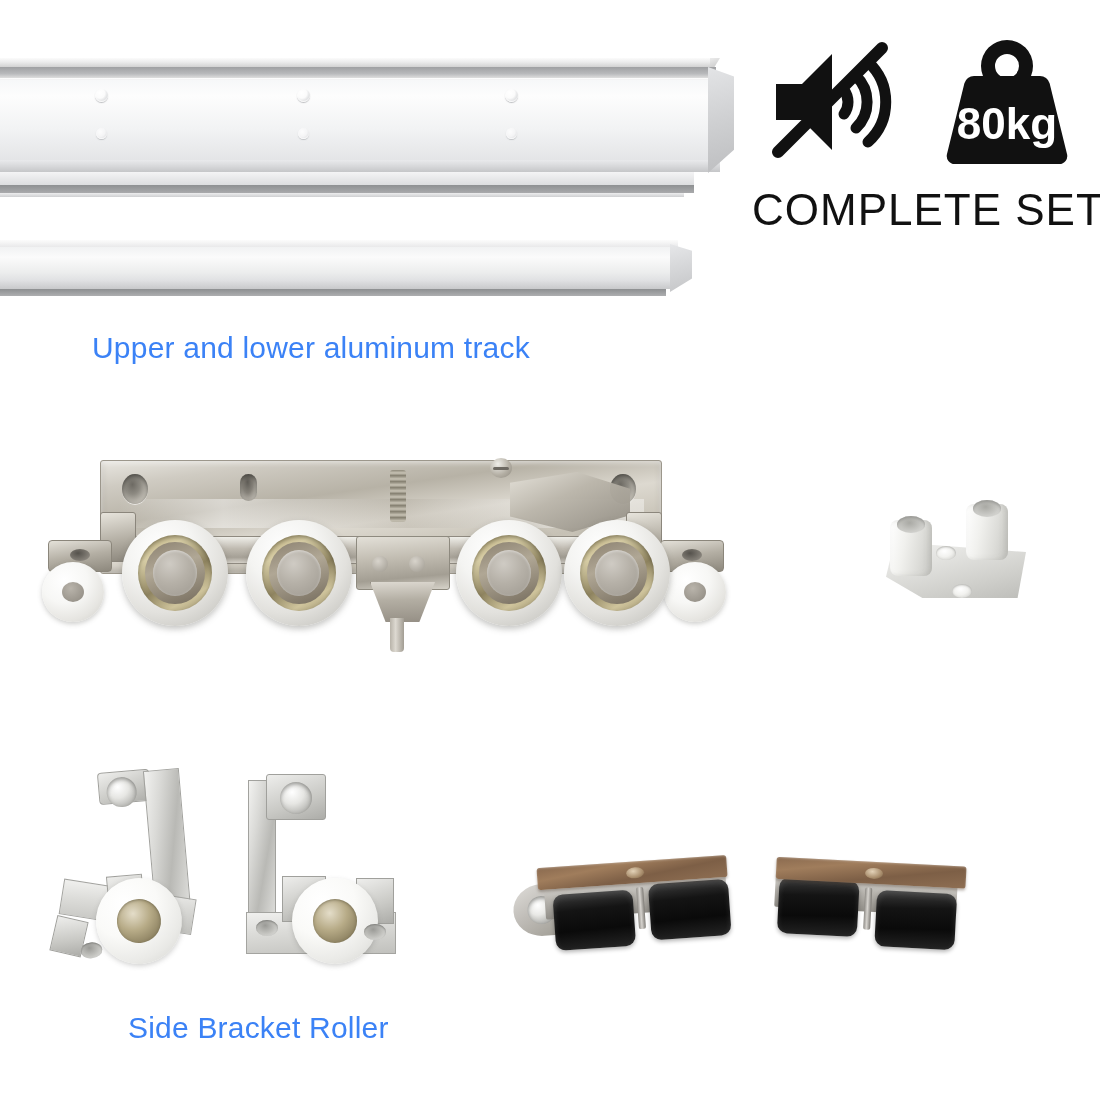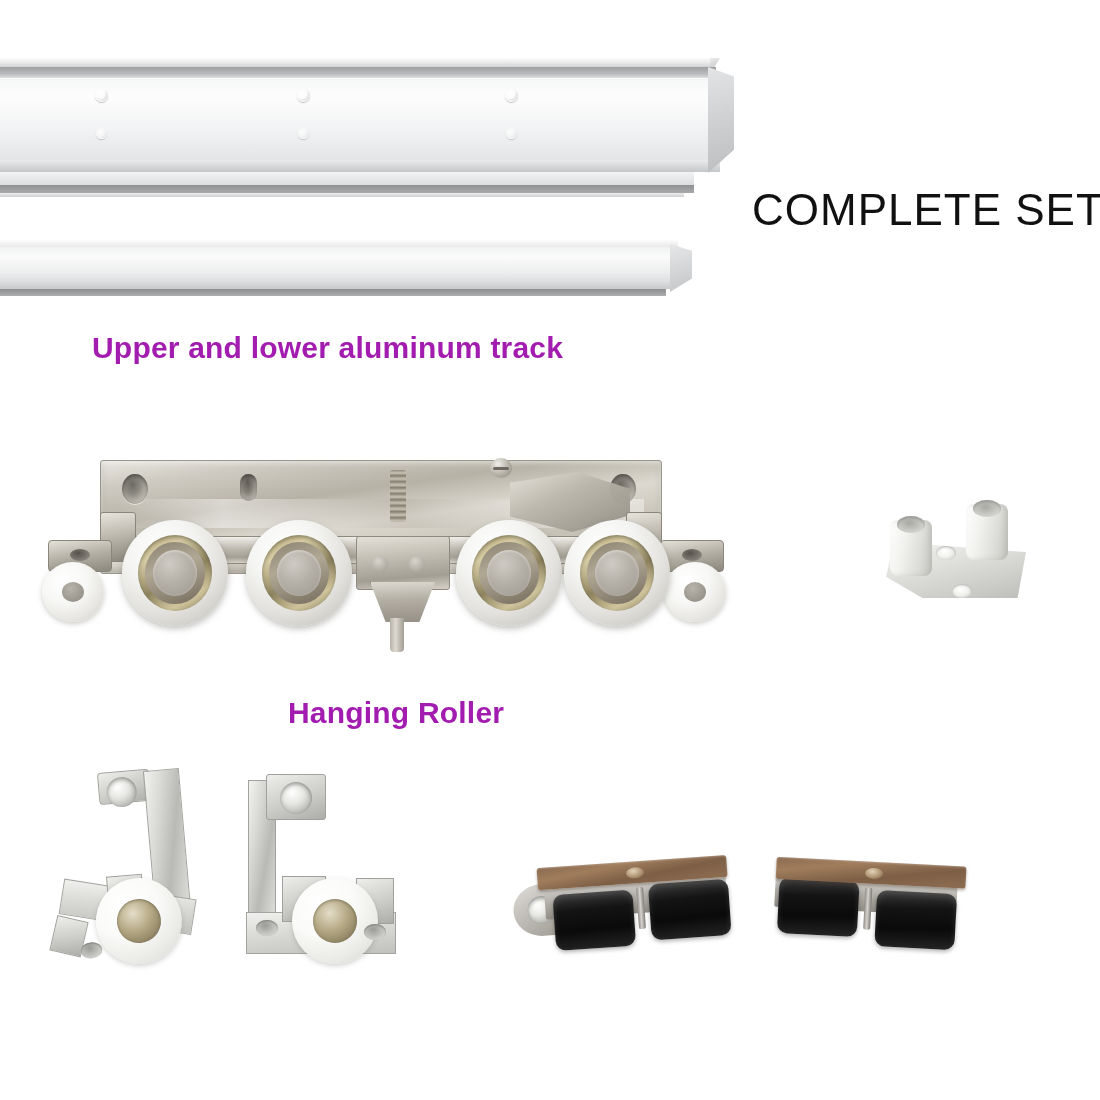--- a/index.html
+++ b/index.html
@@ -11,22 +11,22 @@
     color:#1a1a1a;
     overflow:hidden;
     position:relative;
   }
   .stage{position:absolute;left:0;top:0;width:1100px;height:1100px;}
 
   
   .caption{
     position:absolute;
     font-family:"Liberation Sans", sans-serif;
-    font-weight:700;
-    color:#a21caf;
+    font-weight:400;
+    color:#3b82f6;
     white-space:nowrap;
     letter-spacing:.2px;
   }
 
   
   #badges{position:absolute;left:756px;top:34px;width:330px;height:130px;}
   .badge-ico{position:absolute;}
 
   
   #mute-icon{left:8px;top:6px;width:130px;height:124px;}
@@ -331,20 +331,41 @@
     position:absolute;width:28px;height:28px;border-radius:50%;
     background:radial-gradient(circle at 38% 32%,#ffffff 0%,#e9e9e6 38%,#a9a9a5 82%,#86867f 100%);
     box-shadow:inset 0 2px 4px rgba(80,80,76,.6);
   }
 </style>
 </head>
 <body>
 
 <div class="stage">
 
+  <div id="badges">
+
+    <svg class="badge-ico" id="mute-icon" viewBox="0 0 130 124">
+      <g fill="#111111">
+        <path d="M12 44 h26 L68 14 V110 L38 80 H12 Z"></path>
+      </g>
+      <g fill="none" stroke="#111111" stroke-width="11" stroke-linecap="round">
+        <path d="M80 50 A20 20 0 0 1 80 74"></path>
+        <path d="M92 36 A36 36 0 0 1 92 88"></path>
+        <path d="M104 22 A54 54 0 0 1 104 102"></path>
+      </g>
+      <path d="M14 112 L118 8" stroke="#111111" stroke-width="12" stroke-linecap="round"></path>
+    </svg>
+
+    <svg class="badge-ico" id="weight-icon" viewBox="0 0 126 132">
+      <path d="M63 4 a26 26 0 0 0 -26 26 a26 26 0 0 0 26 26 a26 26 0 0 0 26 -26 a26 26 0 0 0 -26 -26 z
+               m0 14 a12 12 0 0 1 12 12 a12 12 0 0 1 -12 12 a12 12 0 0 1 -12 -12 a12 12 0 0 1 12 -12 z" fill="#111111"></path>
+      <path d="M30 40 h66 a10 10 0 0 1 9.6 7.3 L123 118 a8 8 0 0 1 -7.7 10 H10.7 a8 8 0 0 1 -7.7 -10 L20.4 47.3 A10 10 0 0 1 30 40 Z" fill="#111111"></path>
+      <text x="63" y="103" text-anchor="middle" font-family="Liberation Sans, sans-serif" font-size="44" font-weight="bold" fill="#ffffff">80kg</text>
+    </svg>
+  </div>
 
   <div id="complete-set">COMPLETE SET</div>
 
   <div id="track-group">
 
     <div class="track-upper">
       <div class="tu-toplip"></div>
       <div class="tu-shadow"></div>
       <div class="tu-face"></div>
       <div class="tu-bevel"></div>
@@ -424,21 +445,20 @@
     </div>
 
     <div class="hr-centre">
       <span class="rv" style="left:16%;"></span>
       <span class="rv" style="left:56%;"></span>
     </div>
     <div class="hr-hook"></div>
     <div class="hr-pin"></div>
   </div>
 
-  <div class="caption" style="left:288px;top:696px;font-size:30px;">Hanging Roller</div>
 
   <div id="floor-guide">
     <div class="fg-base"></div>
     <div class="fg-screw" style="left:56px;top:48px;"></div>
     <div class="fg-screw" style="left:72px;top:86px;"></div>
     <div class="fg-post" style="left:10px;top:22px;">
         <span class="bore"></span>
       </div>
     <div class="fg-post" style="left:86px;top:6px;">
         <span class="bore"></span>
@@ -469,20 +489,21 @@
       <div class="sb-tab" style="left:44px;top:108px;width:42px;height:44px;"></div>
       <div class="sb-tab" style="left:118px;top:110px;width:36px;height:44px;"></div>
       <div class="sb-roller" style="left:54px;top:110px;">
           <span class="sbr-ring"></span>
         </div>
       <div class="sb-fhole" style="left:18px;top:152px;"></div>
       <div class="sb-fhole" style="left:126px;top:156px;"></div>
     </div>
   </div>
 
+  <div class="caption" style="left:128px;top:1011px;font-size:30px;">Side Bracket Roller</div>
 
   <div id="lower-guides">
 
     <div class="lgr" style="left:0;top:4px;transform:rotate(-4deg);">
       <div class="lg-tab" style="left:2px;top:28px;"></div>
       <div class="lg-tabhole" style="left:16px;top:40px;"></div>
       <div class="lg-body" style="left:34px;top:30px;"></div>
       <div class="lg-wheel" style="left:42px;top:40px;"></div>
       <div class="lg-wheel" style="left:138px;top:36px;"></div>
       <div class="lg-axle" style="left:126px;top:38px;"></div>

